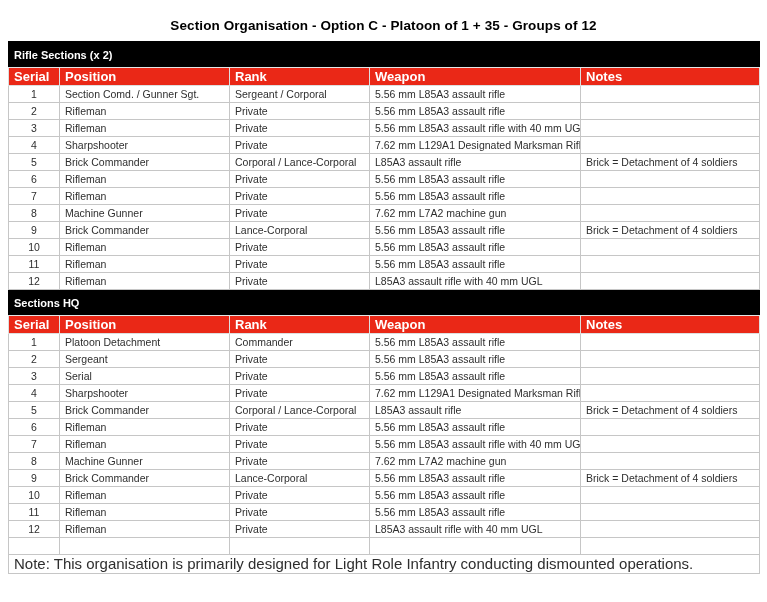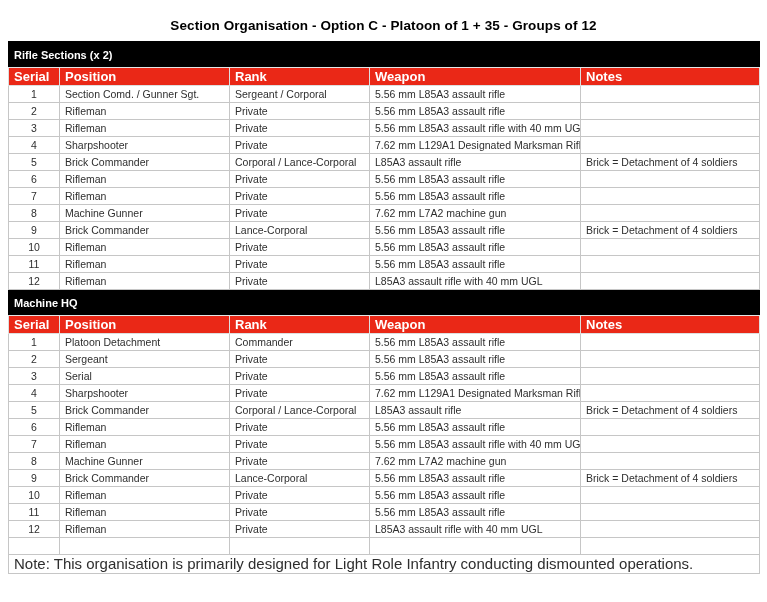--- a/index.html
+++ b/index.html
@@ -165,21 +165,21 @@
         <td></td>
       </tr>
       <tr>
         <td class="serial">12</td>
         <td>Rifleman</td>
         <td>Private</td>
         <td>L85A3 assault rifle with 40 mm UGL</td>
         <td></td>
       </tr>
       <tr class="section-bar">
-        <td colspan="5">Machine HQ</td>
+        <td colspan="5">Sections HQ</td>
       </tr>
       <tr class="col-header">
         <td>Serial</td>
         <td>Position</td>
         <td>Rank</td>
         <td>Weapon</td>
         <td>Notes</td>
       </tr>
       <tr>
         <td class="serial">1</td>

